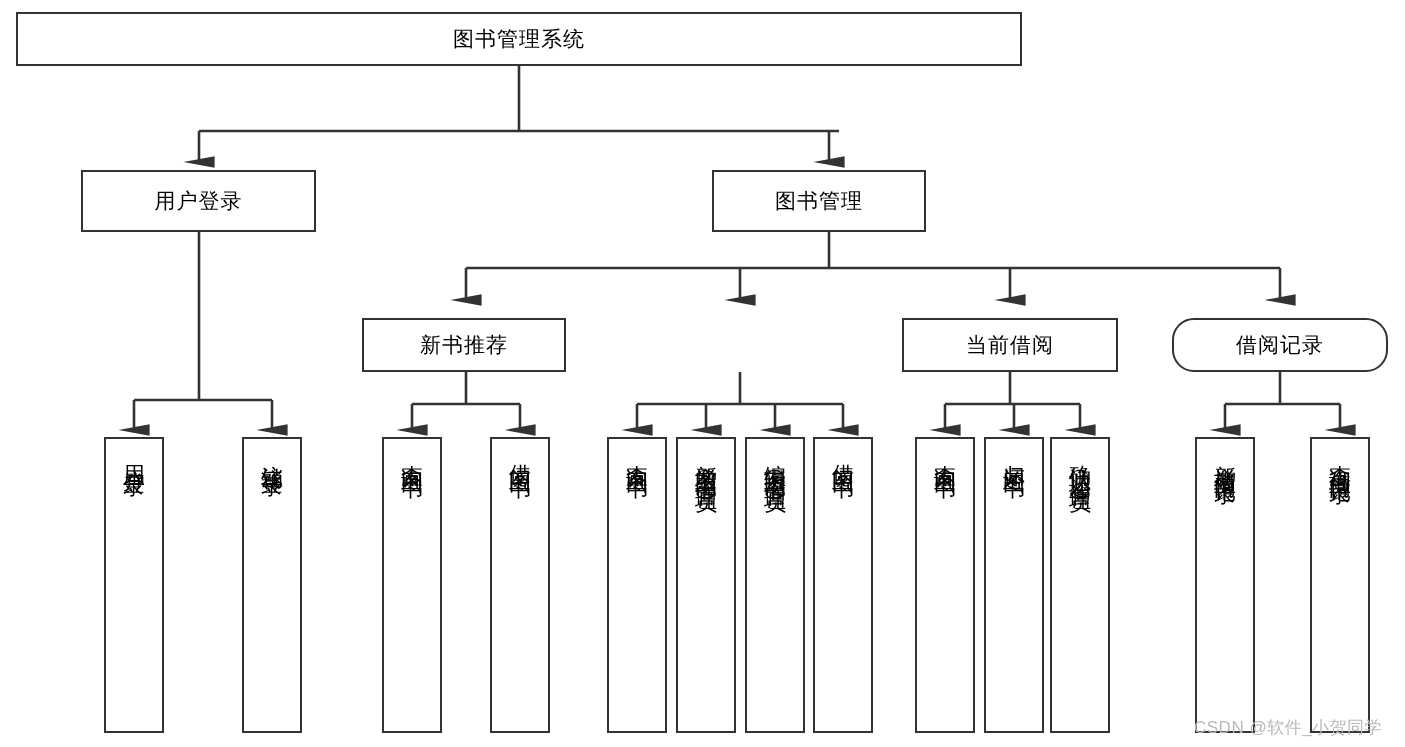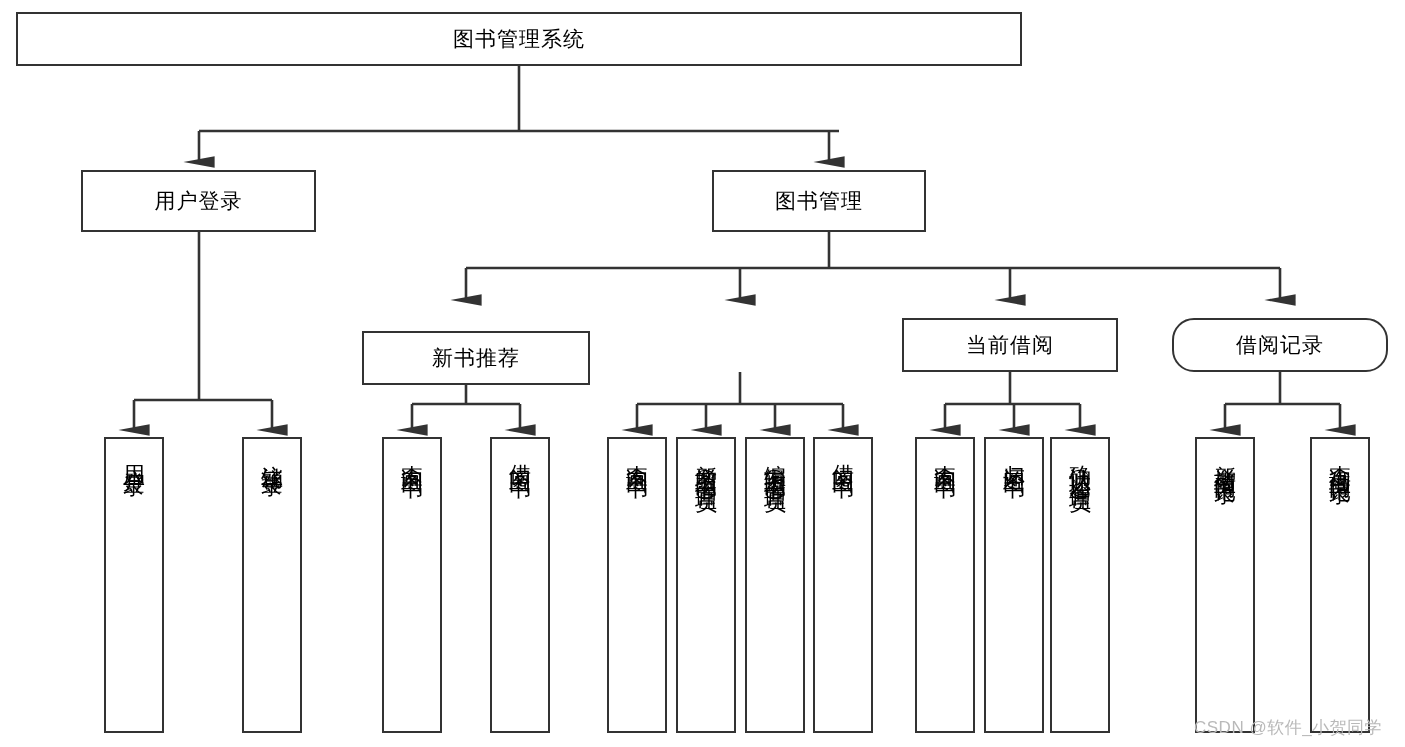--- a/index.html
+++ b/index.html
@@ -124,21 +124,21 @@
     <span class="cap">图书管理系统</span>
   </div>
 
   <div class="node" style="left:81px; top:170px; width:235px; height:62px;">
     <span class="cap">用户登录</span>
   </div>
   <div class="node" style="left:712px; top:170px; width:214px; height:62px;">
     <span class="cap">图书管理</span>
   </div>
 
-  <div class="node" style="left:362px; top:318px; width:228px; height:54px;margin-top:13px;">
+  <div class="node" style="left:362px; top:318px; width:204px; height:54px;">
     <span class="cap">新书推荐</span>
   </div>
   <div class="node" style="left:902px; top:318px; width:216px; height:54px;">
     <span class="cap">当前借阅</span>
   </div>
   <div class="node" style="left:1172px; top:318px; width:216px; height:54px;border-radius:22px;">
     <span class="cap">借阅记录</span>
   </div>
 
   <div class="node vert" style="left:104px; top:437px; width:60px; height:296px;">

